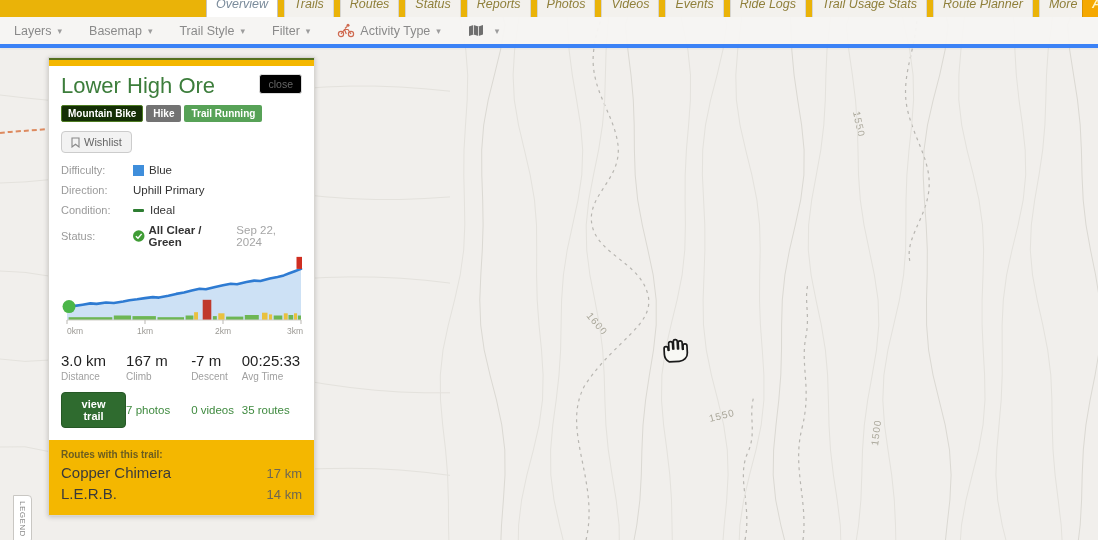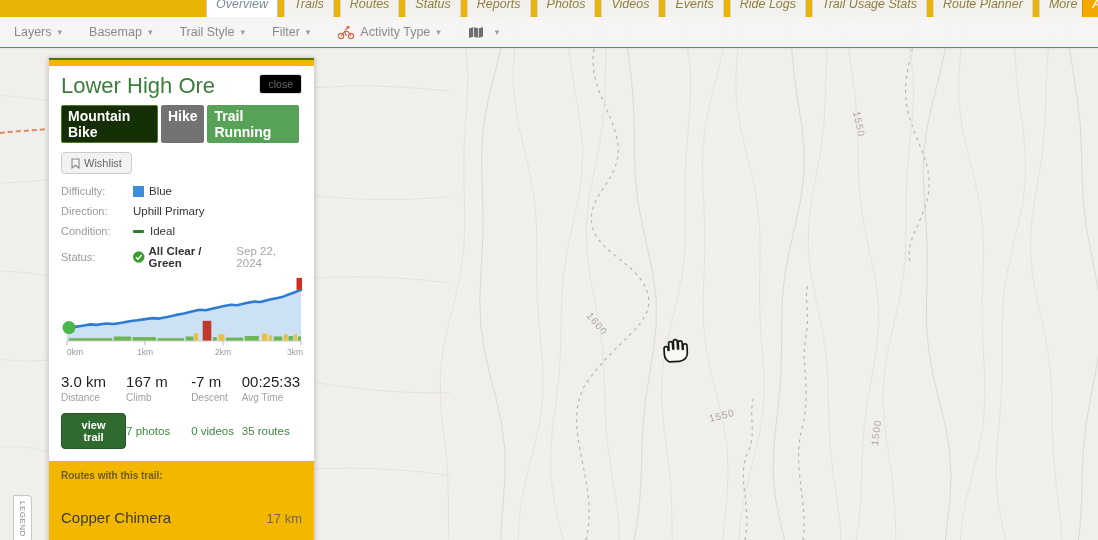--- a/index.html
+++ b/index.html
@@ -18,37 +18,37 @@
   .tab{height:26px;line-height:26px;padding:0 9px;margin-right:6px;background:#f3f1ed;
        border:1px solid #d7d5d0;border-bottom:none;border-radius:4px 4px 0 0;
        font-size:12.5px;color:#8f7f3a;white-space:nowrap;cursor:pointer;}
   .tab.active{background:#fff;border-color:#c6c4c0;color:#7a8b9b;}
   .tab .caret{font-size:9px;color:#9a8c4a;margin-left:4px;}
   .tab.admin{position:absolute;left:876px;bottom:0;background:#f5a800;border-color:#d89400;
              color:#fff6c9;font-weight:bold;}
 
   
   .toolbar{position:absolute;top:17px;left:0;width:100%;height:31px;z-index:30;
-           background:rgba(246,245,242,0.96);border-bottom:1px solid #3b82f6;
+           background:rgba(246,245,242,0.96);border-bottom:4px solid #3b82f6;
            box-shadow:0 1px 2px rgba(0,0,0,0.05);display:flex;padding-left:14px;box-sizing:border-box;}
   .tool{display:flex;align-items:center;margin-right:27px;font-size:12.5px;color:#8a8a8a;cursor:pointer;white-space:nowrap;}
   .tool .caret{font-size:9px;color:#9c9c9c;margin-left:6px;}
   .tool svg{margin-right:5px;}
 
   
   .card{position:absolute;left:48px;top:57px;width:267px;z-index:50;background:#fff;
         border:1px solid #d8d6d2;box-shadow:0 1px 5px rgba(0,0,0,0.2);box-sizing:border-box;}
   .card-topbar{height:6px;background:#f4b700;border-top:2px solid #55701f;}
   .card-body{padding:8px 12px 0 12px;}
   .card-header{display:flex;justify-content:space-between;align-items:flex-start;}
   .card-title{font-size:22px;color:#3c7d3b;font-weight:500;line-height:1.1;cursor:pointer;}
   .close-btn{background:#000000;border:1px solid #dcdcdc;border-radius:3px;color:#666;
              font-size:10.5px;padding:3px 8px;cursor:pointer;font-family:"Liberation Sans",sans-serif;}
   .tags{display:flex;margin-top:7px;}
-  .tag{font-size:14px;font-weight:bold;color:#fff;padding:3px 7px;margin-right:3px;border-radius:2px;}
+  .tag{font-size:10px;font-weight:bold;color:#fff;padding:3px 7px;margin-right:3px;border-radius:2px;}
   .tag.mtb{background:#142e05;border:1px solid #4e7d22;padding:2px 6px;}
   .tag.hike{background:#737373;text-align:right;}
   .tag.run{background:#57a257;}
   .wishlist-btn{margin-top:9px;display:inline-flex;align-items:center;background:#f2f2f2;
                 border:1px solid #ccc;border-radius:4px;padding:4px 9px;font-size:11px;color:#666;
                 cursor:pointer;font-family:"Liberation Sans",sans-serif;}
   .wishlist-btn svg{margin-right:4px;}
   .details{margin-top:11px;}
   .detail-row{display:flex;align-items:center;margin-bottom:8px;font-size:11.5px;min-height:12px;}
   .detail-label{width:72px;color:#9a9a9a;font-size:11px;flex:none;}
@@ -62,21 +62,21 @@
   .stats{display:grid;grid-template-columns:27% 27% 21% 25%;margin-top:2px;}
   .stat-value{font-size:15px;color:#1f1f1f;}
   .stat-label{font-size:10px;color:#a0a0a0;margin-top:2px;}
   .actions{display:grid;grid-template-columns:27% 27% 21% 25%;align-items:center;margin-top:10px;}
   .view-trail-btn{background:#2f6b2f;border:1px solid #265826;border-radius:4px;color:#fff;
                   font-size:11px;font-weight:bold;padding:5px 9px;cursor:pointer;width:fit-content;
                   font-family:"Liberation Sans",sans-serif;}
   .action-link{font-size:11.5px;color:#3f8a3f;cursor:pointer;font-weight:500;}
   .routes-section{margin:12px -12px 0 -12px;background:#f4b700;padding:9px 12px 13px 12px;}
   .routes-heading{font-size:10px;font-weight:bold;color:#6b5d20;}
-  .route-row{display:flex;justify-content:space-between;align-items:baseline;margin-top:28px;cursor:pointer;}
+  .route-row{display:flex;justify-content:space-between;align-items:baseline;margin-top:4px;cursor:pointer;}
   .route-name{font-size:15px;color:#3a3a3a;}
   .route-dist{font-size:13px;color:#6e6752;}
 
   
   .legend-tab{position:absolute;left:13px;top:495px;width:17px;height:46px;background:#fff;
               border:1px solid #c9c7c3;border-radius:0 4px 4px 0;z-index:20;cursor:pointer;
               display:flex;align-items:center;justify-content:center;}
   .legend-tab span{writing-mode:vertical-rl;font-size:8px;color:#888;letter-spacing:0.5px;}
 
   

